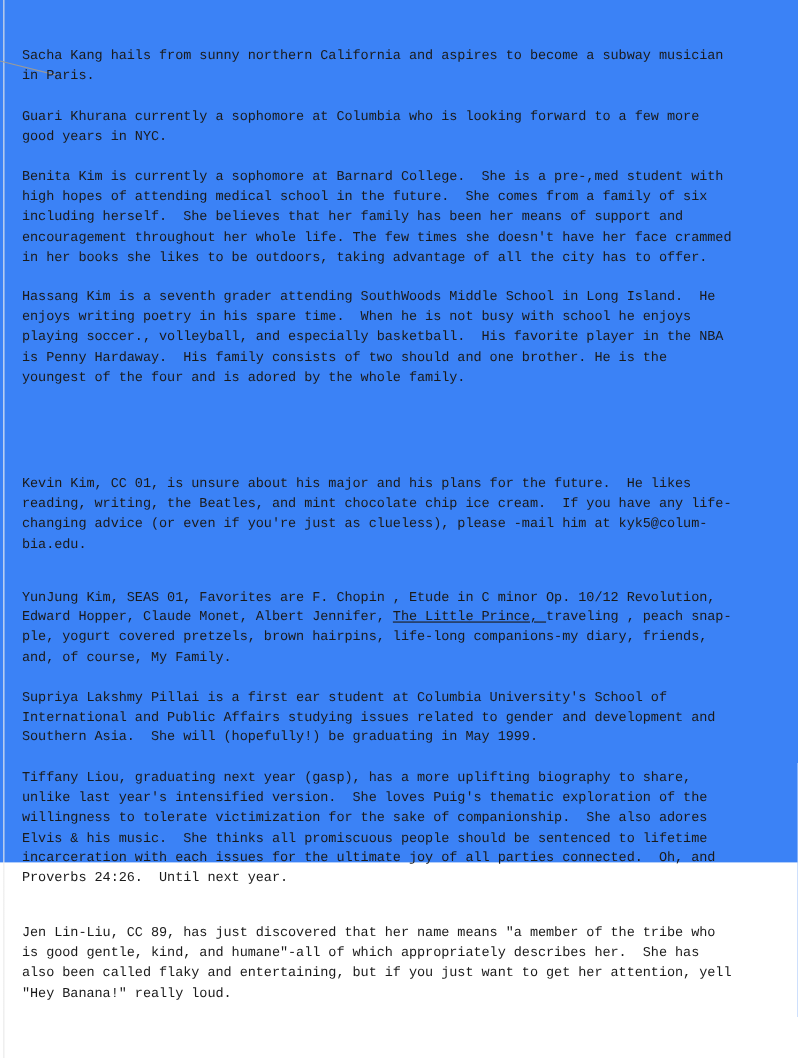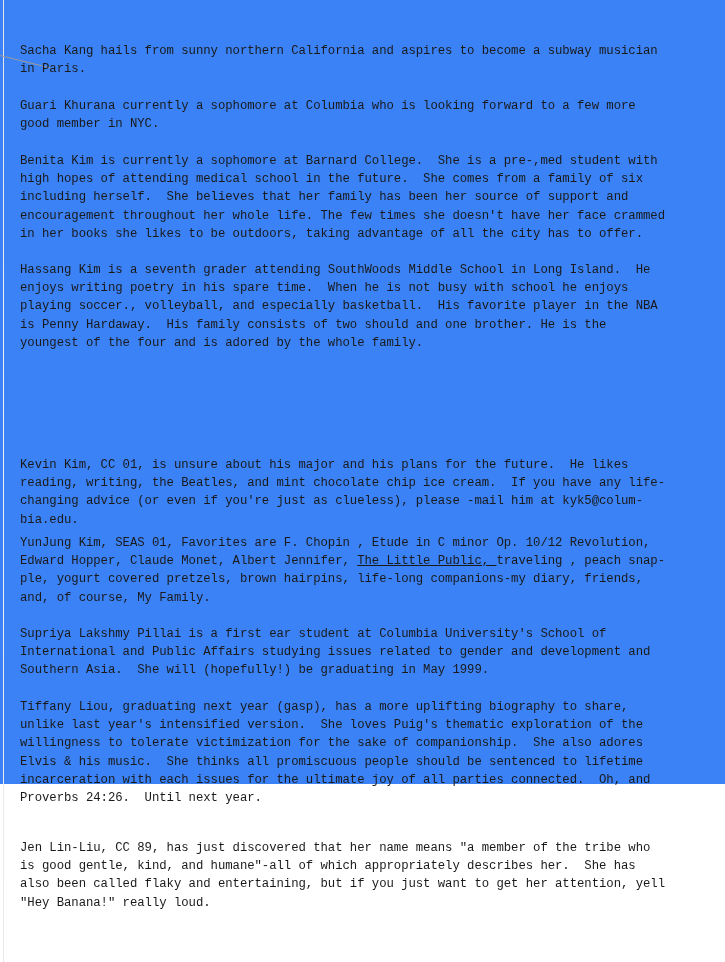--- a/index.html
+++ b/index.html
@@ -52,42 +52,42 @@
 <body>
 
 <div class="page">
   <div class="left-edge"></div>
   <div class="stray-line"></div>
 
   <p class="bio" style="top:42px"><span>Sacha Kang hails from sunny northern California and aspires to become a subway musician</span>
 <span>in Paris.</span></p>
 
   <p class="bio" style="top:97px"><span>Guari Khurana currently a sophomore at Columbia who is looking forward to a few more</span>
-<span>good member in NYC.</span></p>
+<span>good years in NYC.</span></p>
 
   <p class="bio" style="top:152px"><span>Benita Kim is currently a sophomore at Barnard College.  She is a pre-,med student with</span>
 <span>high hopes of attending medical school in the future.  She comes from a family of six</span>
-<span>including herself.  She believes that her family has been her source of support and</span>
+<span>including herself.  She believes that her family has been her means of support and</span>
 <span>encouragement throughout her whole life. The few times she doesn't have her face crammed</span>
 <span>in her books she likes to be outdoors, taking advantage of all the city has to offer.</span></p>
 
   <p class="bio" style="top:261px"><span>Hassang Kim is a seventh grader attending SouthWoods Middle School in Long Island.  He</span>
 <span>enjoys writing poetry in his spare time.  When he is not busy with school he enjoys</span>
 <span>playing soccer., volleyball, and especially basketball.  His favorite player in the NBA</span>
 <span>is Penny Hardaway.  His family consists of two should and one brother. He is the</span>
 <span>youngest of the four and is adored by the whole family.</span></p>
 
 
-  <p class="bio" style="top:456px"><span>Kevin Kim, CC 01, is unsure about his major and his plans for the future.  He likes</span>
+  <p class="bio" style="top:431px"><span>Kevin Kim, CC 01, is unsure about his major and his plans for the future.  He likes</span>
 <span>reading, writing, the Beatles, and mint chocolate chip ice cream.  If you have any life-</span>
 <span>changing advice (or even if you're just as clueless), please -mail him at kyk5@colum-</span>
 <span>bia.edu.</span></p>
 
   <p class="bio" style="top:534px"><span>YunJung Kim, SEAS 01, Favorites are F. Chopin , Etude in C minor Op. 10/12 Revolution,</span>
-<span>Edward Hopper, Claude Monet, Albert Jennifer, </span><span class="underline">The Little Public, </span><span>traveling , peach snap-</span>
+<span>Edward Hopper, Claude Monet, Albert Jennifer, </span><span class="underline">The Little Prince, </span><span>traveling , peach snap-</span>
 <span>ple, yogurt covered pretzels, brown hairpins, life-long companions-my diary, friends,</span>
 <span>and, of course, My Family.</span></p>
 
   <p class="bio" style="top:625px"><span>Supriya Lakshmy Pillai is a first ear student at Columbia University's School of</span>
 <span>International and Public Affairs studying issues related to gender and development and</span>
 <span>Southern Asia.  She will (hopefully!) be graduating in May 1999.</span></p>
 
   <p class="bio" style="top:698px"><span>Tiffany Liou, graduating next year (gasp), has a more uplifting biography to share,</span>
 <span>unlike last year's intensified version.  She loves Puig's thematic exploration of the</span>
 <span>willingness to tolerate victimization for the sake of companionship.  She also adores</span>

